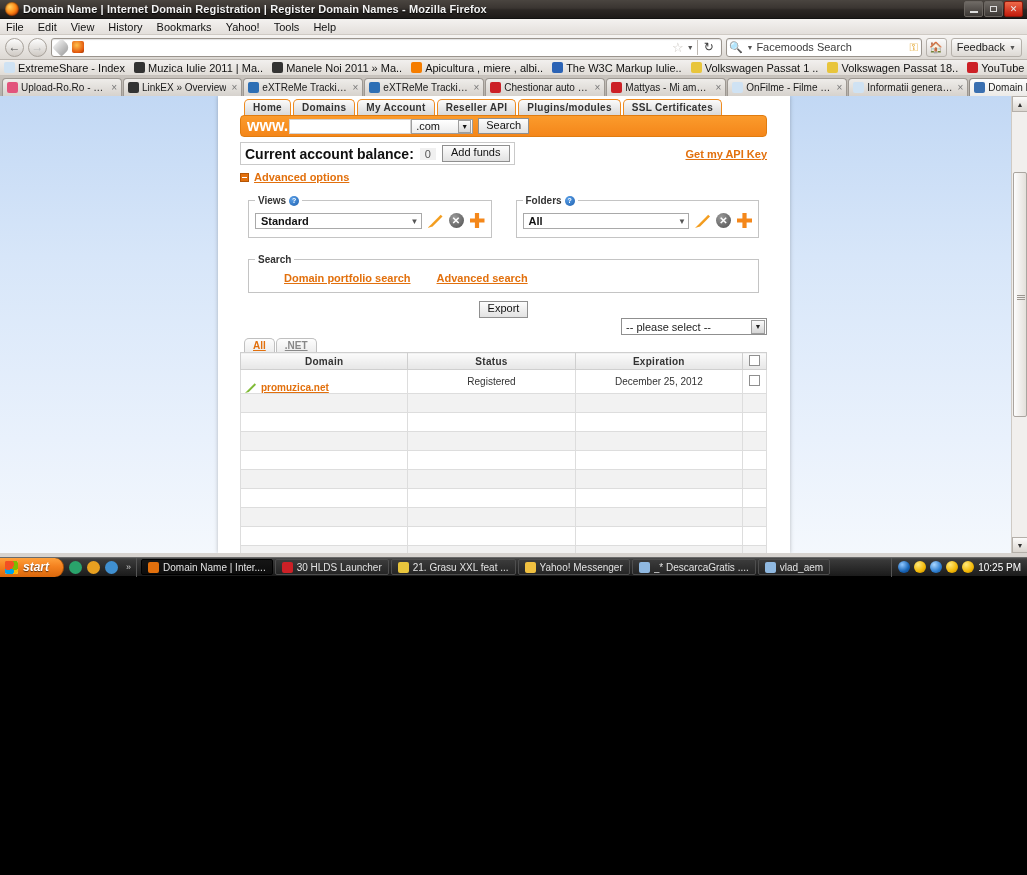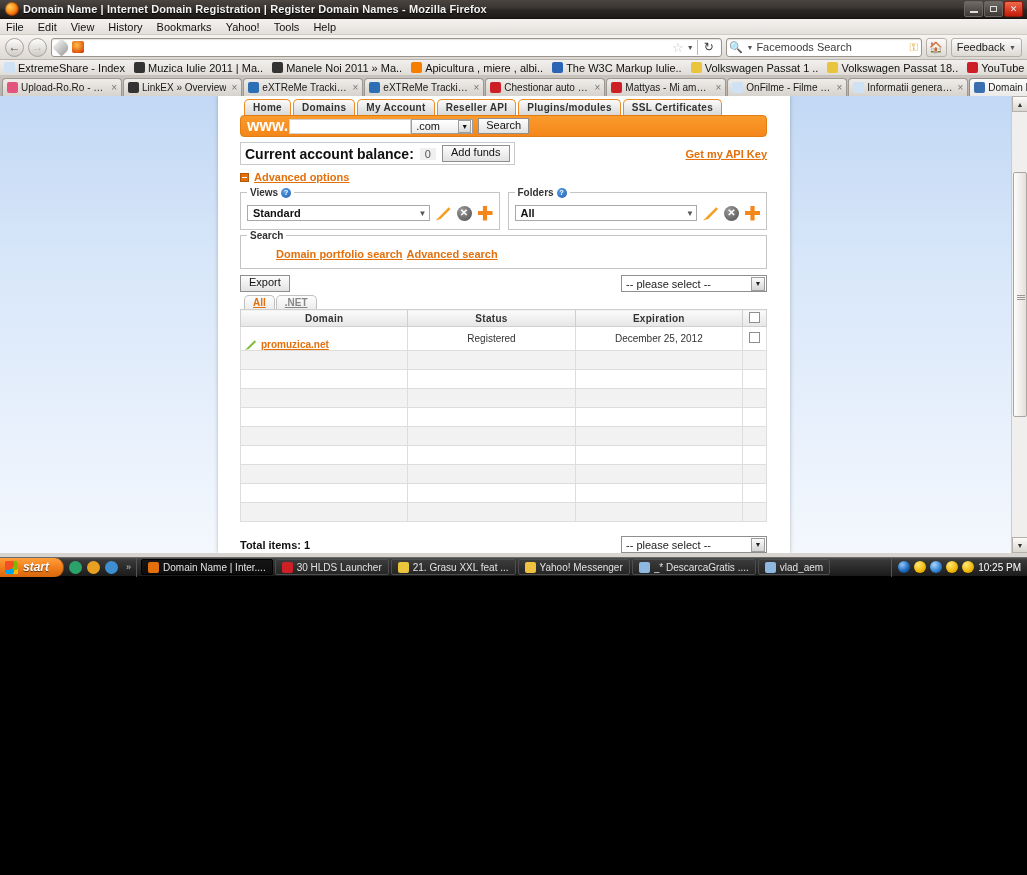--- a/index.html
+++ b/index.html
@@ -151,47 +151,47 @@
 
   
   .advrow{ display:flex;align-items:center;gap:5px; margin-top:6px;}
   .minusbox{ width:9px;height:9px;background:#e2700d;border:1px solid #b55606;
     display:flex;align-items:center;justify-content:center;}
   .minusbox i{ width:5px;height:1px;background:#fff;display:block;}
   .advlink{ font-size:11px;font-weight:bold;color:#e2700d;text-decoration:underline;}
 
   
   .fsrow{ display:flex; gap:8px; margin-top:4px; }
-  fieldset.box{ border:1px solid #c4c4c4; margin:0; padding:4px 6px 8px; flex:1 1 0;
+  fieldset.box{ border:1px solid #c4c4c4; margin:8px; padding:4px 6px 8px; flex:1 1 0;
     background:#fff;}
   fieldset.box legend{ font-size:10px;font-weight:bold;color:#333; padding:0 3px;}
   .legwrap{ display:flex;align-items:center;gap:3px;}
   .qmark{ width:10px;height:10px;border-radius:50%;
     background:radial-gradient(circle at 35% 30%,#5aa0e8,#1d5fae);
     color:#fff;font-size:7px;font-weight:bold;display:flex;align-items:center;justify-content:center;
     line-height:1;}
-  .ctlrow{ display:flex;align-items:center;gap:6px; margin-top:3px;}
+  .ctlrow{ display:flex;align-items:flex-start;gap:6px; margin-top:3px;}
   .selbox{ flex:1 1 auto; height:16px; background:#fff; border:1px solid #a9a9a9;
     display:flex;align-items:center;justify-content:space-between; padding:0 2px 0 5px;
     font-size:11px; font-weight:bold; color:#111;}
   .selbox .ar{ font-size:8px;color:#555;}
   .ic{ width:15px;height:15px;flex:0 0 auto;position:relative;}
   .ic.pencil{ background:linear-gradient(135deg,#ffd257 0%,#f9a825 40%,#e07c10 100%);
     clip-path:polygon(0% 100%,22% 78%,88% 12%,100% 24%,34% 90%);}
   .ic.delete{ border-radius:50%;background:radial-gradient(circle at 35% 30%,#9a9a9a,#4e4e4e);
     color:#fff;font-size:10px;font-weight:bold;display:flex;align-items:center;justify-content:center;
     line-height:1;}
   .ic.plus{ background:#f4871a; clip-path:polygon(36% 0,64% 0,64% 36%,100% 36%,100% 64%,64% 64%,64% 100%,36% 100%,36% 64%,0 64%,0 36%,36% 36%);}
 
   .searchfs{ margin-top:4px; }
-  .searchlinks{ display:flex;gap:4px; margin-top:3px;padding-left:29px;}
+  .searchlinks{ display:flex;gap:26px; margin-top:3px;padding-left:29px;}
   .searchlinks a{ font-size:11px;font-weight:bold;color:#e2700d;text-decoration:underline;}
 
   
-  .exportrow{ display:flex;align-items:center; margin-top:6px;}
+  .exportrow{ display:flex;align-items:center; margin-top:6px;flex-direction:column;}
   .pleaseselect{ margin-left:auto; width:146px;height:17px;background:#fff;border:1px solid #8f8f8f;
     display:flex;align-items:center;justify-content:space-between;padding:0 1px 0 4px;font-size:11px;color:#222;}
   .pleaseselect .ar{ width:14px;height:14px;background:linear-gradient(to bottom,#fbfbfb,#d5d5d5);
     border:1px solid #9d9d9d;display:flex;align-items:center;justify-content:center;font-size:7px;}
 
   
   .filtabs{ display:flex; align-items:flex-end; gap:1px; margin-top:3px; padding-left:4px;}
   .ftab{ border:1px solid #c0c0c0; border-bottom:none; border-radius:5px 5px 0 0;
     background:linear-gradient(to bottom,#fdfdfd,#ededed);
     padding:1px 8px; font-size:10px; font-weight:bold; color:#888; text-decoration:underline;}

